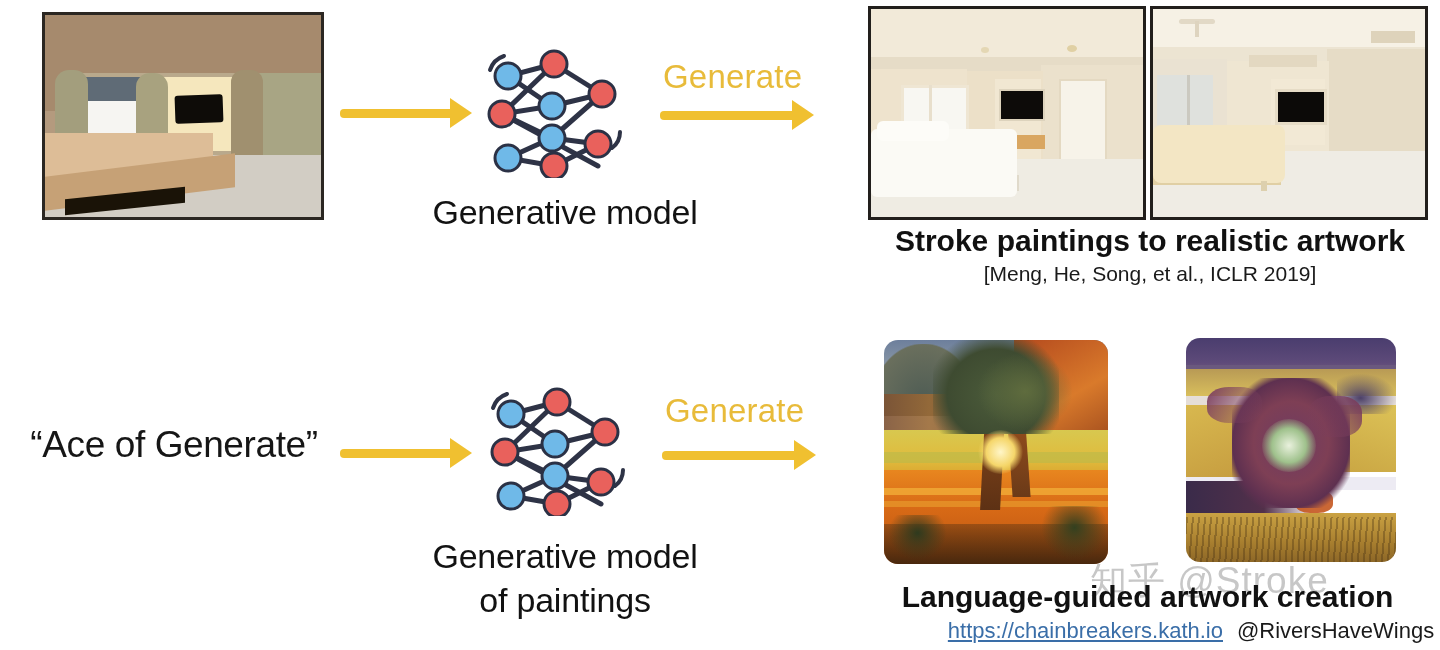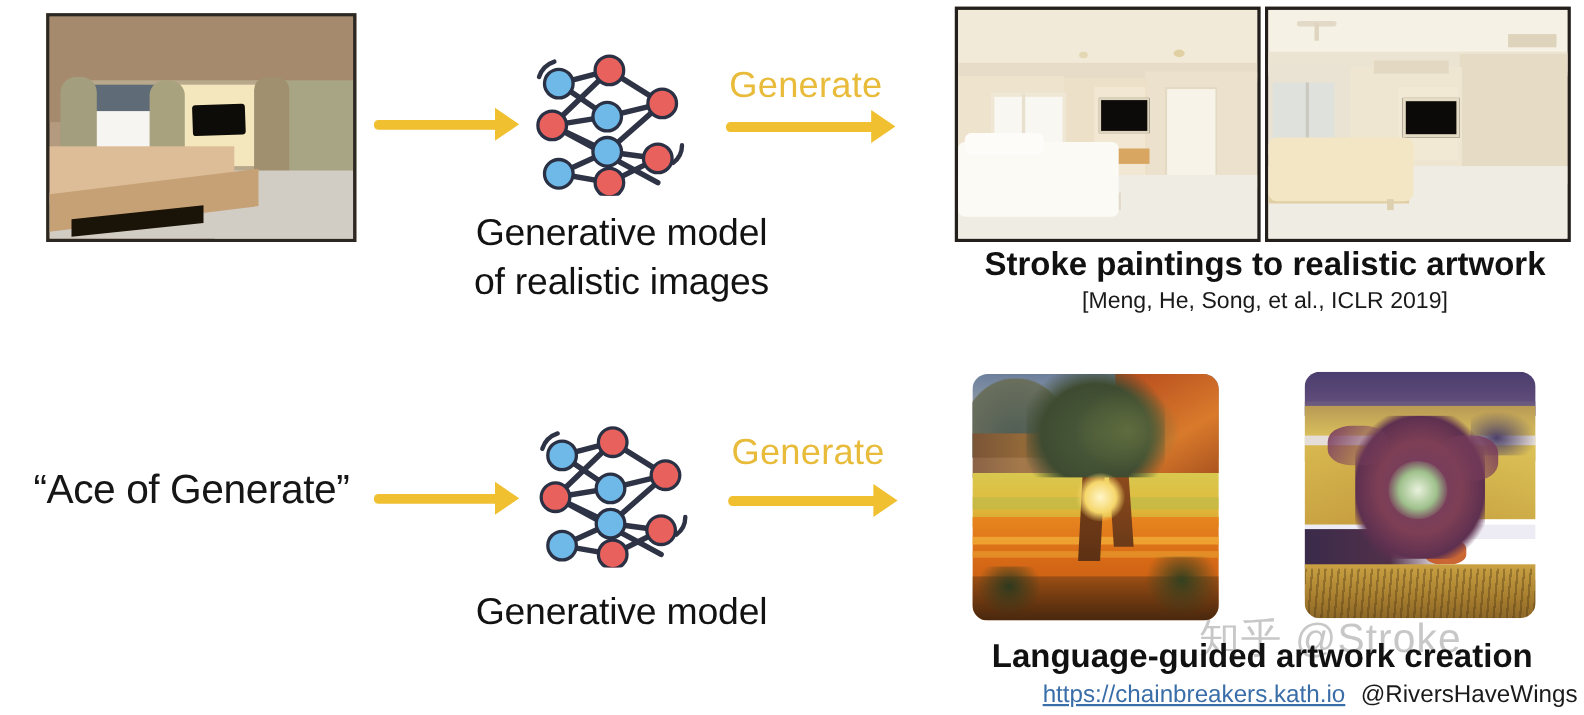--- a/index.html
+++ b/index.html
@@ -282,21 +282,20 @@
 
   <div class="generate gen-1">Generate</div>
 
   <div class="arrow arrow-b1">
     <div class="shaft"></div>
     <div class="head"></div>
   </div>
 
   <div class="model-caption mc-1">
     <div>Generative model</div>
-    <div>of realistic images</div>
   </div>
 
   <div class="photo photo-1">
     <div class="pp b1-ceil"></div>
     <div class="pp b1-ceil2"></div>
     <div class="pp b1-wallR"></div>
     <div class="pp b1-wallM"></div>
     <div class="pp b1-wallL"></div>
     <div class="pp b1-win"></div>
     <div class="pp b1-winbar"></div>
@@ -377,20 +376,21 @@
 
   <div class="generate gen-2">Generate</div>
 
   <div class="arrow arrow-b2">
     <div class="shaft"></div>
     <div class="head"></div>
   </div>
 
   <div class="model-caption mc-2">
     <div>Generative model</div>
+    <div>of paintings</div>
   </div>
 
   <div class="art art-1">
     <div class="art-layer a1-sky"></div>
     <div class="art-layer a1-hillL"></div>
     <div class="art-layer a1-treeRed"></div>
     <div class="art-layer a1-shrubs"></div>
     <div class="art-layer a1-field"></div>
     <div class="art-layer a1-fieldStripe"></div>
     <div class="art-layer a1-fore"></div>

